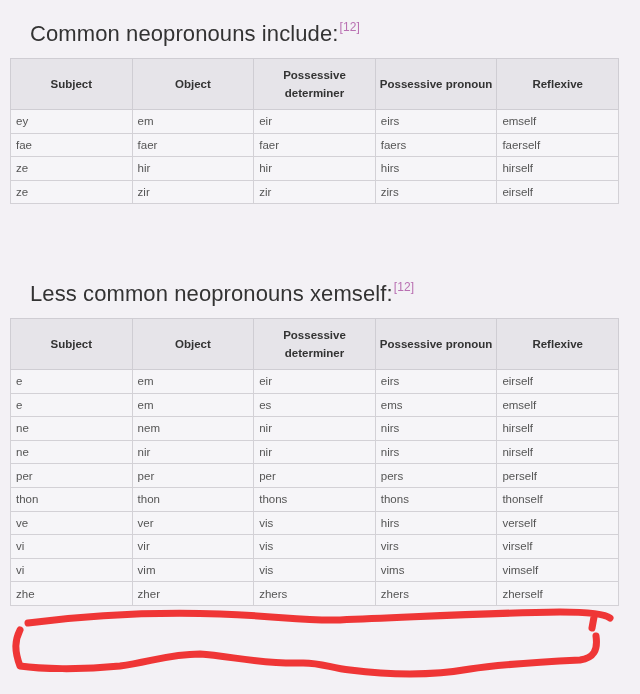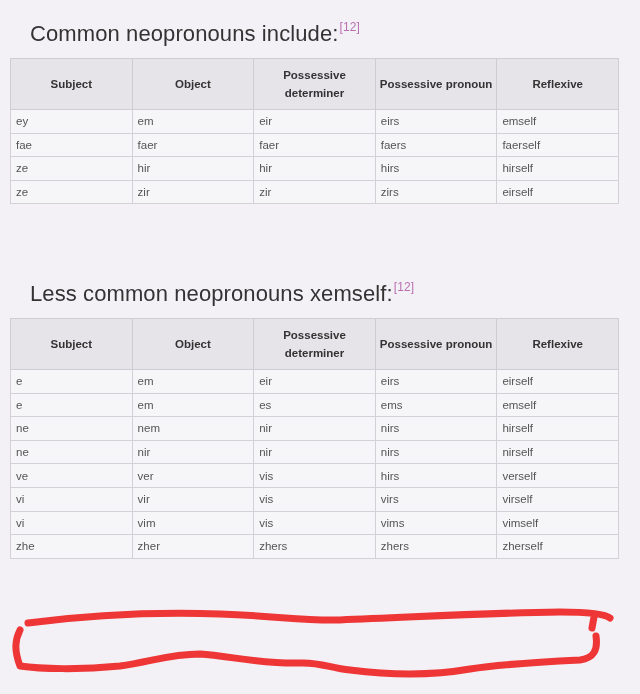--- a/index.html
+++ b/index.html
@@ -120,20 +120,34 @@
         <td>hirself</td>
       </tr>
       <tr>
         <td>ne</td>
         <td>nir</td>
         <td>nir</td>
         <td>nirs</td>
         <td>nirself</td>
       </tr>
       <tr>
+        <td>per</td>
+        <td>per</td>
+        <td>per</td>
+        <td>pers</td>
+        <td>perself</td>
+      </tr>
+      <tr>
+        <td>thon</td>
+        <td>thon</td>
+        <td>thons</td>
+        <td>thons</td>
+        <td>thonself</td>
+      </tr>
+      <tr>
         <td>ve</td>
         <td>ver</td>
         <td>vis</td>
         <td>hirs</td>
         <td>verself</td>
       </tr>
       <tr>
         <td>vi</td>
         <td>vir</td>
         <td>vis</td>

